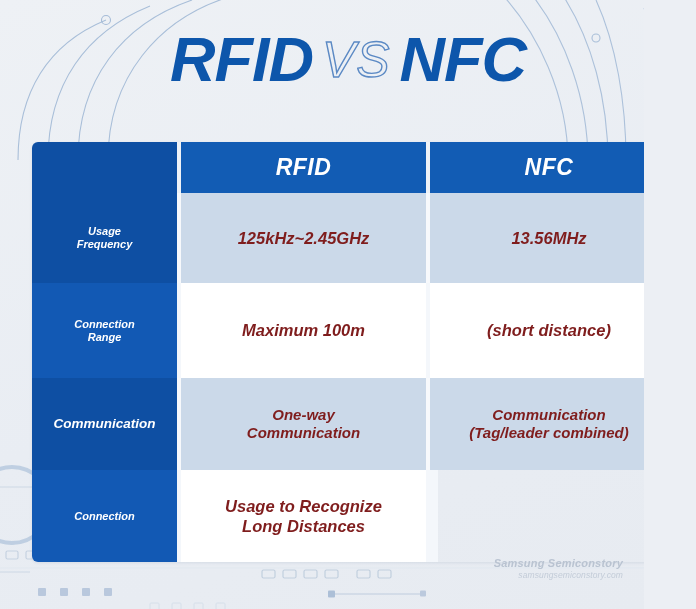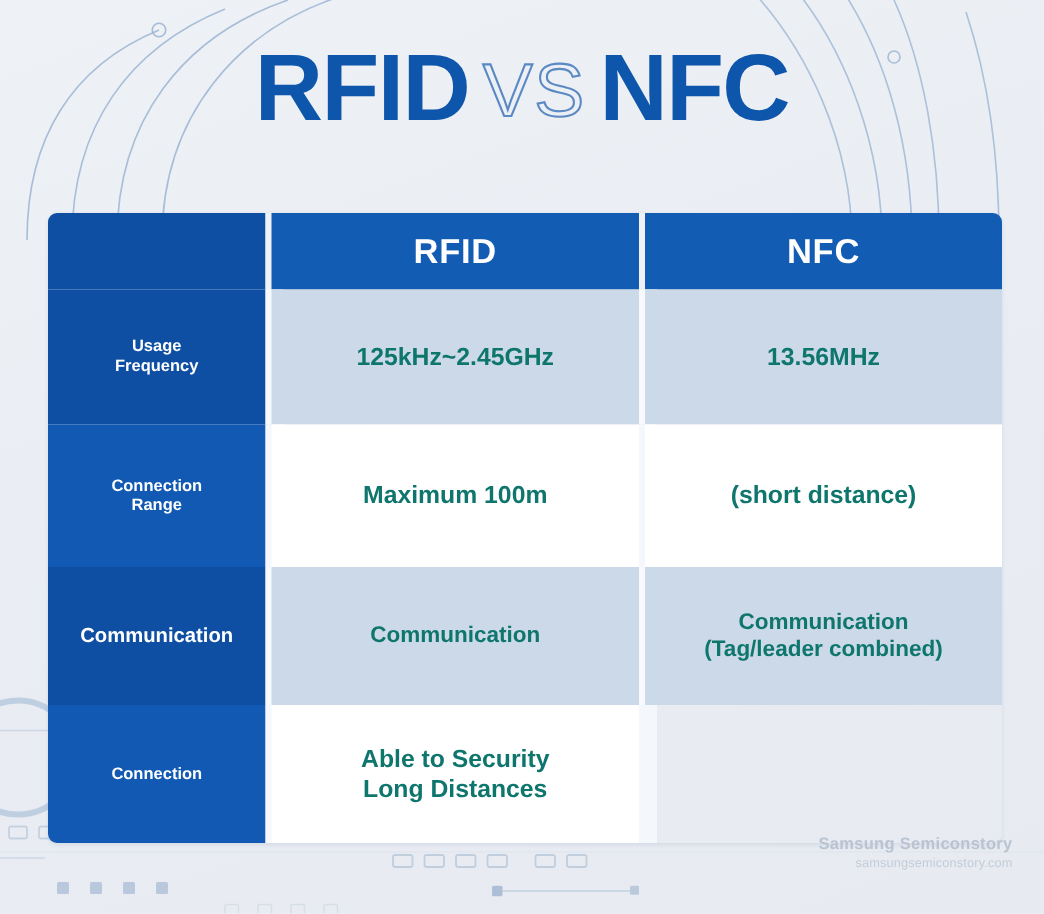--- a/index.html
+++ b/index.html
@@ -10,24 +10,25 @@
     width: 696px;
     height: 609px;
     overflow: hidden;
     background: #eceff4;
     font-family: "Liberation Sans", sans-serif;
     position: relative;
   }
 
   #canvas {
     position: relative;
-    width: 696px;
+    width: 644px;
     height: 609px;
     background: linear-gradient(160deg, #eef1f5 0%, #e9edf3 55%, #e7ebf1 100%);
     overflow: hidden;
+    font-style: italic;
   }
 
   
   .bg-deco {
     position: absolute;
     inset: 0;
     width: 696px;
     height: 609px;
     pointer-events: none;
   }
@@ -105,21 +106,21 @@
     background: #125cb4;
     color: #ffffff;
     font-weight: bold;
     font-size: 23px;
     letter-spacing: 0.5px;
   }
 
   
   .data {
     background: #ffffff;
-    color: #0f766e;
+    color: #7f1d1d;
     font-weight: bold;
     font-size: 16.5px;
     line-height: 1.22;
   }
   .data.shade { background: #cbd9e9; }
   .data.sm { font-size: 15px; }
 
   
   .footer-brand {
     position: absolute;
@@ -254,40 +255,41 @@
     </div>
 
     <div class="cell lab small">
       <div>
         <div>Communication</div>
       </div>
     </div>
     <div class="cell gut shade"></div>
     <div class="cell data shade sm">
       <div>
+        <div>One-way</div>
         <div>Communication</div>
       </div>
     </div>
     <div class="cell gut shade"></div>
     <div class="cell data shade sm">
       <div>
         <div>Communication</div>
         <div>(Tag/leader combined)</div>
       </div>
     </div>
 
     <div class="cell lab alt">
       <div>
         <div>Connection</div>
       </div>
     </div>
     <div class="cell gut"></div>
     <div class="cell data">
       <div>
-        <div>Able to Security</div>
+        <div>Usage to Recognize</div>
         <div>Long Distances</div>
       </div>
     </div>
     <div class="cell gut"></div>
 
   </div>
 
   <div class="footer-brand">
     <div class="brand-name">Samsung Semiconstory</div>
     <div class="brand-url">samsungsemiconstory.com</div>

